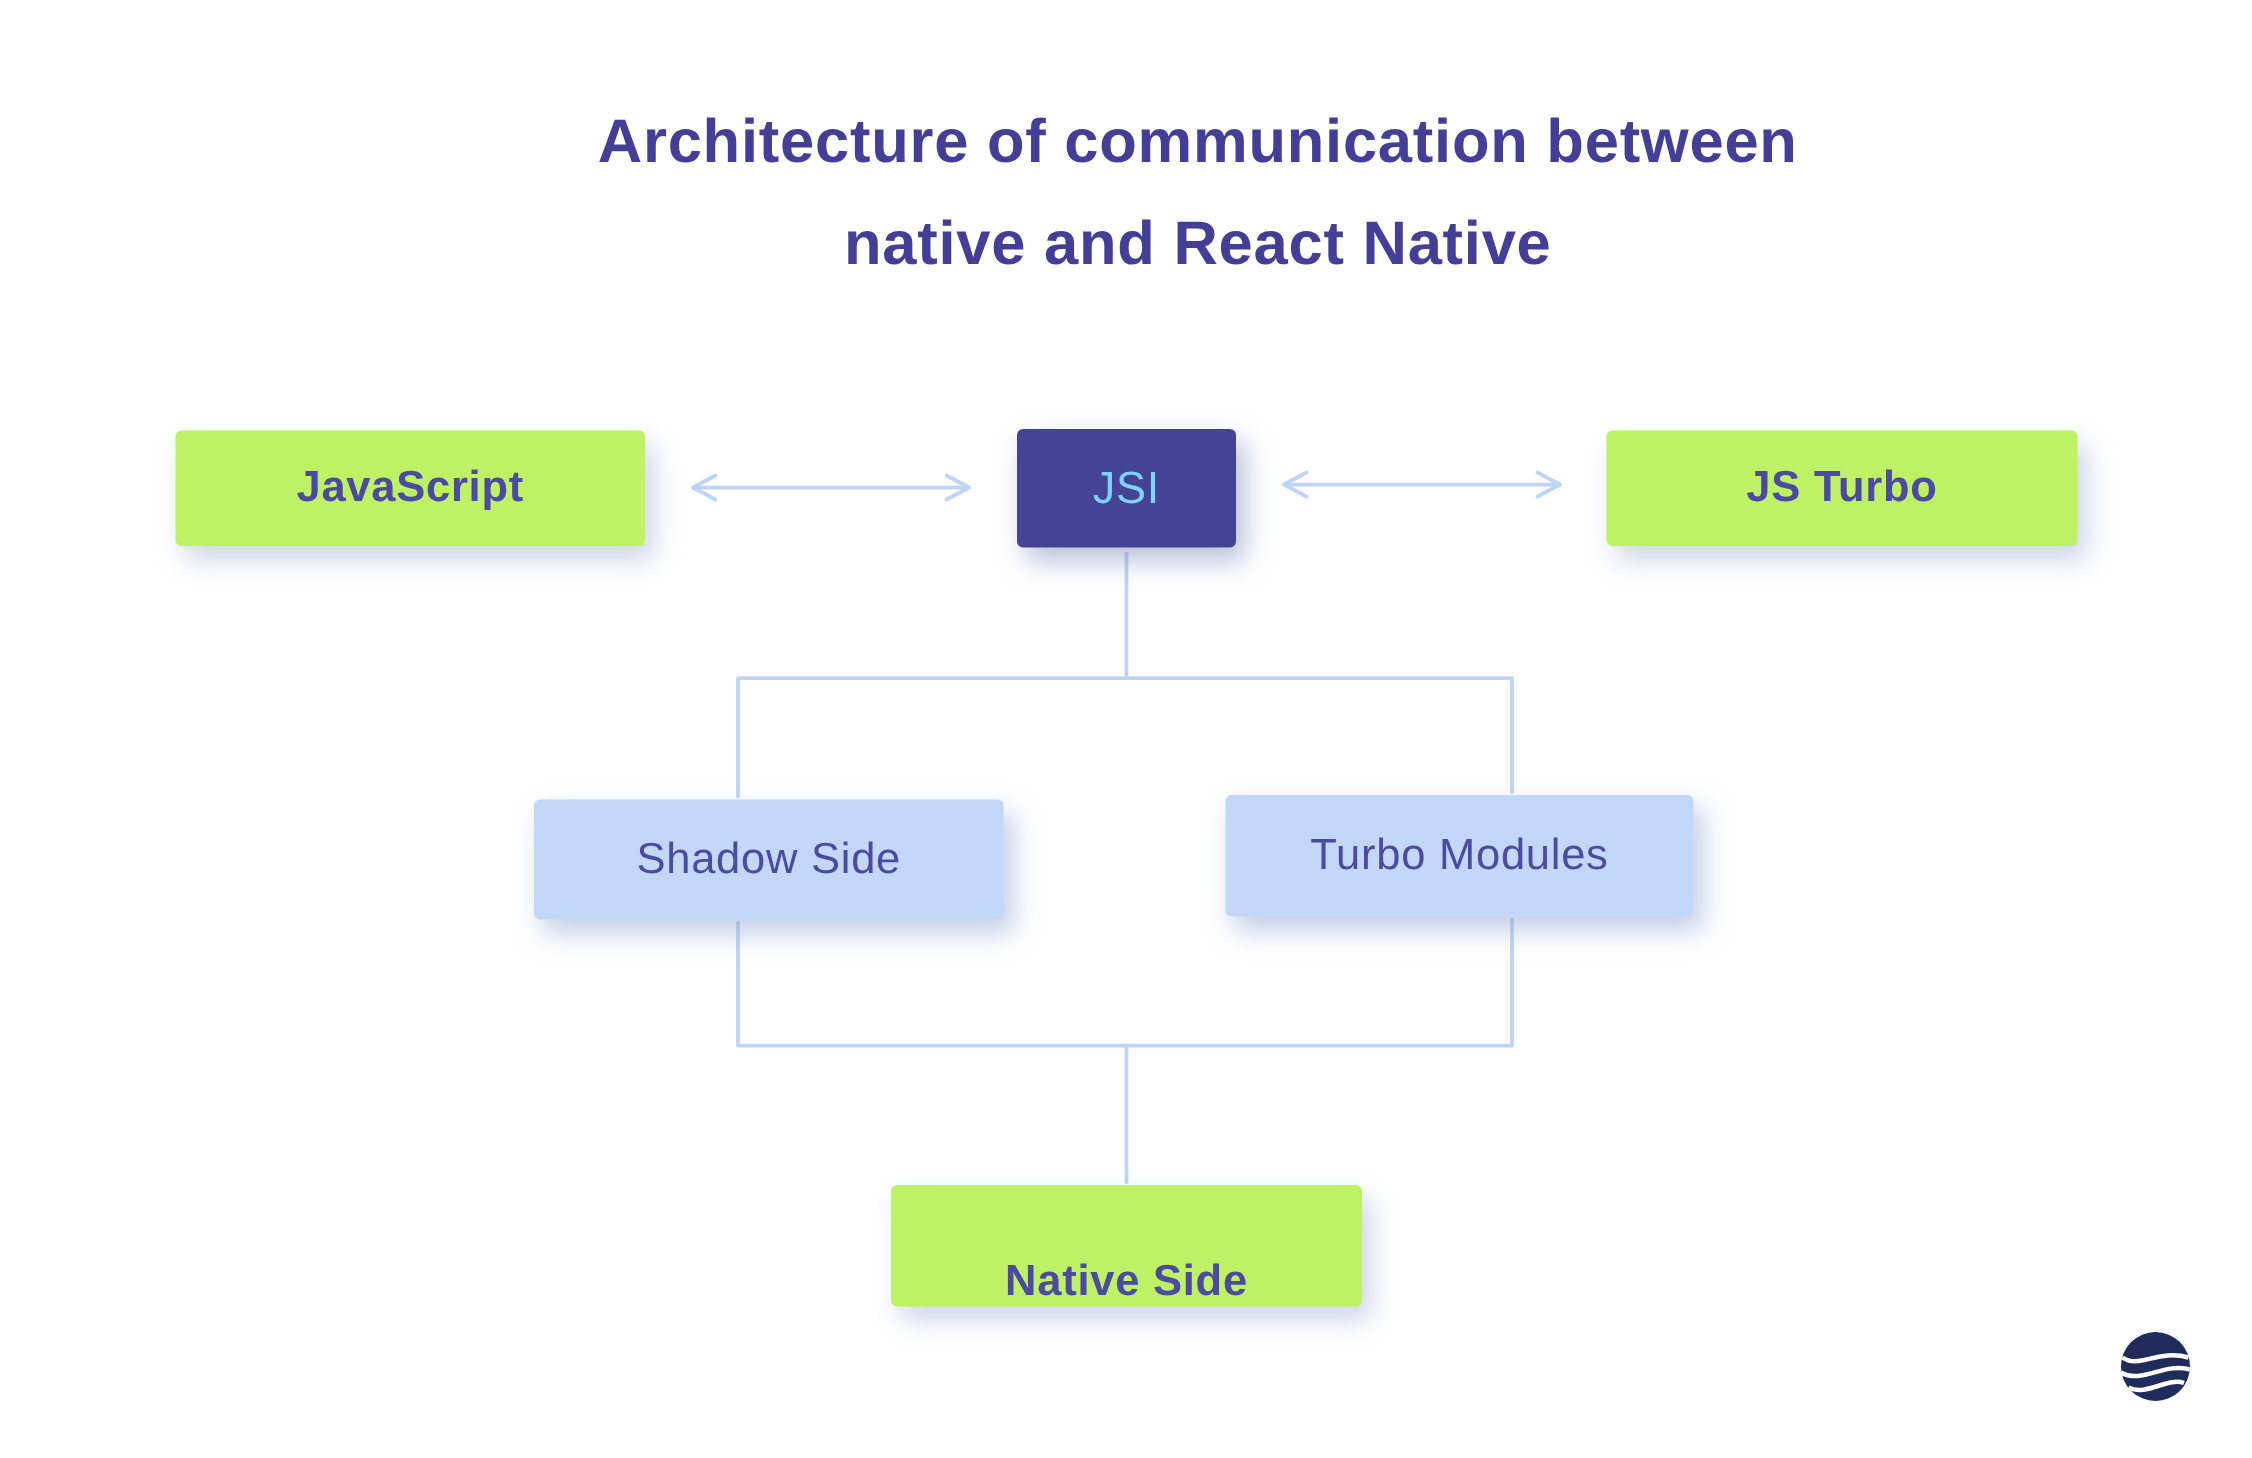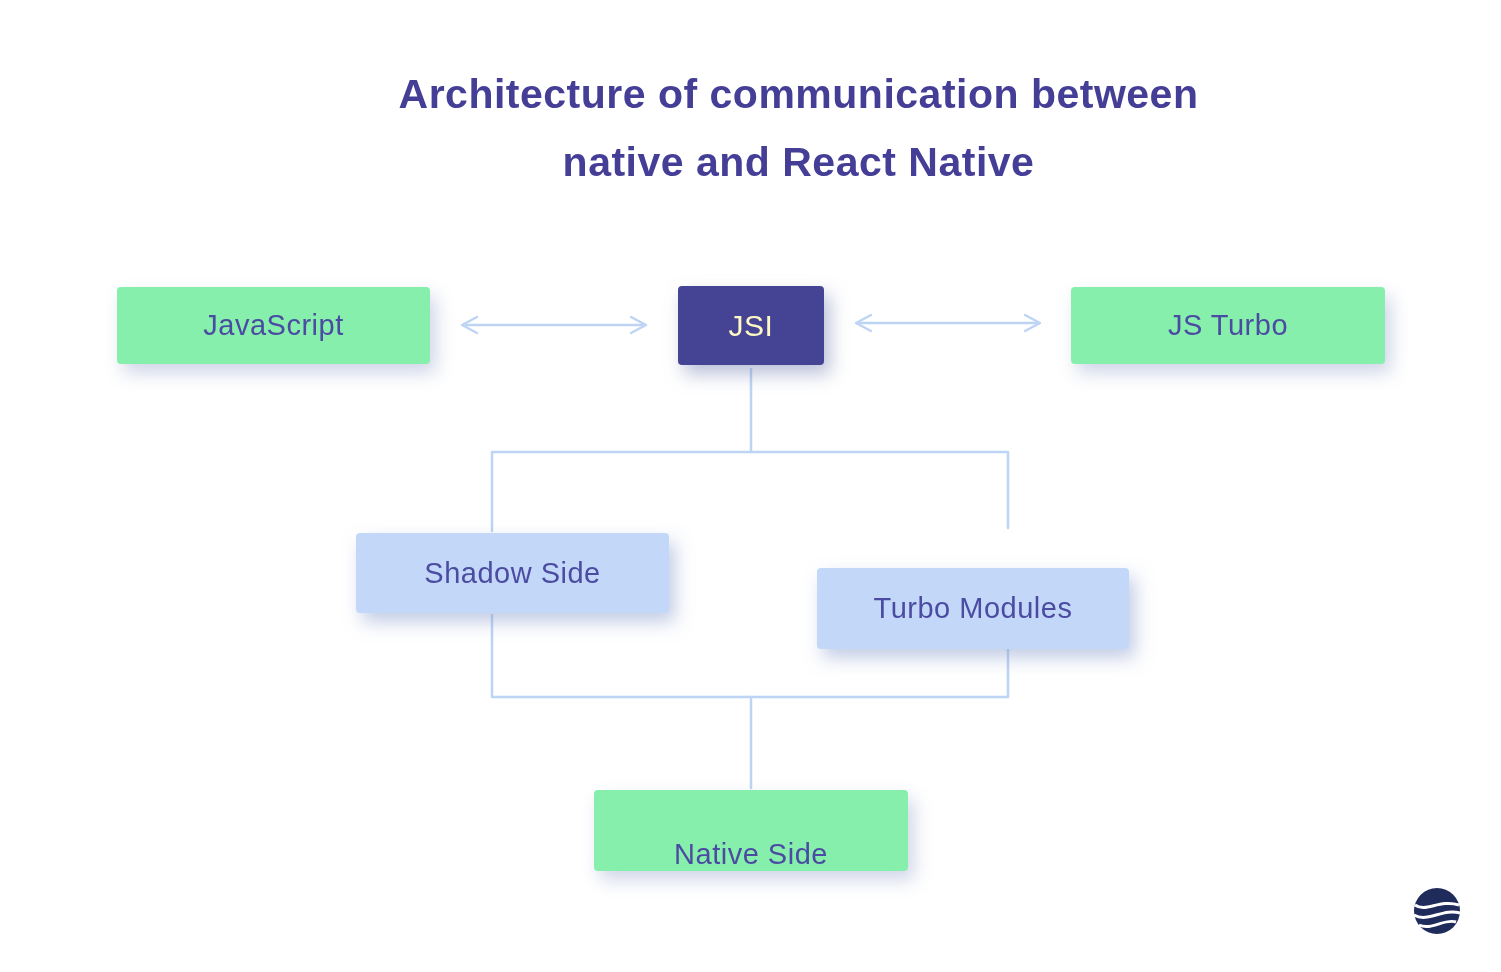--- a/index.html
+++ b/index.html
@@ -34,37 +34,38 @@
     position: absolute;
     display: flex;
     align-items: center;
     justify-content: center;
     border-radius: 4px;
     font-size: 29px;
     color: #4b4ba2;
     letter-spacing: 0.5px;
   }
   .node.light {
-    background: #86efac;
+    background: #bef264;
     box-shadow: 6px 9px 18px rgba(150, 165, 205, 0.45);
+    font-weight: bold;
   }
   .node.blue {
     background: #c3d8f8;
     box-shadow: 6px 9px 18px rgba(135, 155, 205, 0.5);
   }
   .node.dark {
     background: #454394;
-    color: #fef9c3;
+    color: #7dd3fc;
     box-shadow: 6px 9px 18px rgba(120, 130, 180, 0.5);
   }
   .n-javascript { left: 117px; top: 287px; width: 313px; height: 77px; }
   .n-jsi        { left: 678px; top: 286px; width: 146px; height: 79px; font-size: 30px; }
   .n-jsengine   { left: 1071px; top: 287px; width: 314px; height: 77px; }
   .n-shadow     { left: 356px; top: 533px; width: 313px; height: 80px; }
-  .n-turbo      { left: 817px; top: 530px; width: 312px; height: 81px; margin-top: 38px; }
+  .n-turbo      { left: 817px; top: 530px; width: 312px; height: 81px; }
   .n-native     { left: 594px; top: 790px; width: 314px; height: 81px; align-items: flex-end; }
   svg.connectors {
     position: absolute;
     left: 0;
     top: 0;
     width: 1501px;
     height: 972px;
     pointer-events: none;
   }
   .logo {

